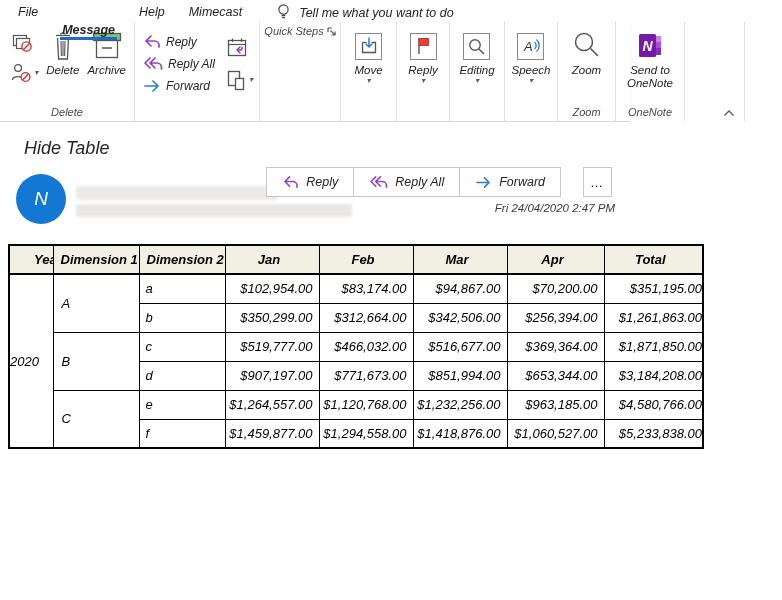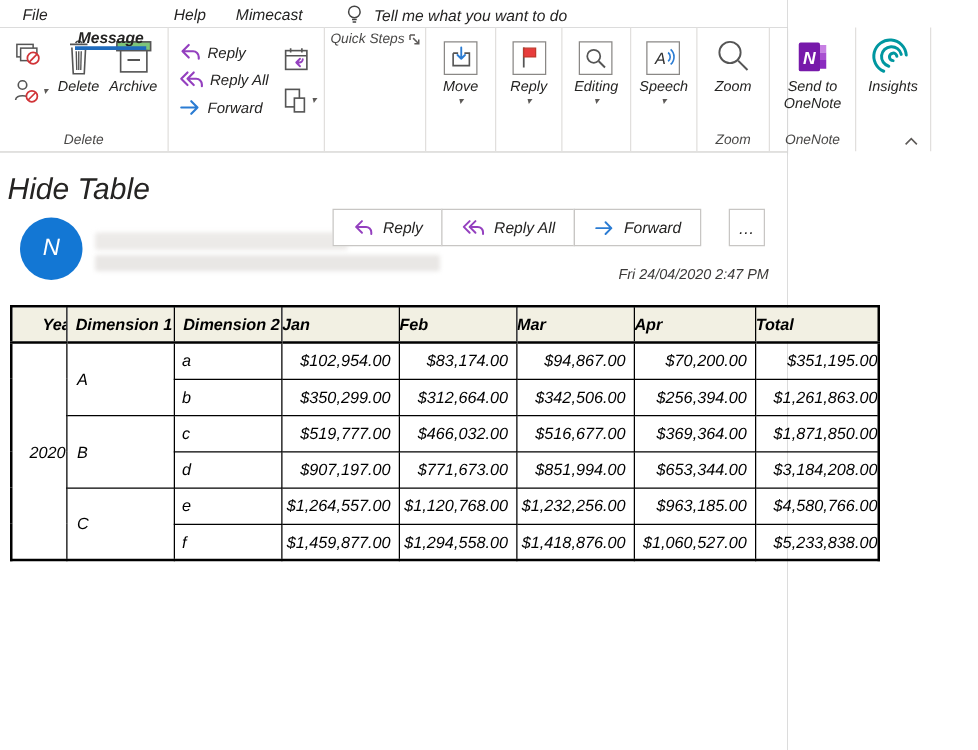--- a/index.html
+++ b/index.html
@@ -27,44 +27,44 @@
   .smallcol { display:flex; flex-direction:column; justify-content:flex-start; gap:8px; padding:6px 4px 0 6px; }
   .smallrowcol { display:flex; flex-direction:column; gap:3px; padding:6px 2px 0 8px; }
   .smallrow { display:flex; align-items:center; gap:5px; height:19px; font-size:12px; color:#252423; cursor:default; }
   .respond-extra { display:flex; flex-direction:column; gap:8px; padding:10px 0 0 8px; }
   .iconbtn { display:flex; align-items:center; gap:2px; cursor:default; }
   .g-filler { flex:1 1 auto; border-right:none; position:relative; }
   .collapse { position:absolute; right:10px; bottom:4px; cursor:default; }
 
   
   .content { position:relative; height:478px; background:#fff; }
-  .subject { position:absolute; left:6px; top:16px; font-size:24px; color:#252423;text-align:center; }
+  .subject { position:absolute; left:24px; top:16px; font-size:18px; color:#252423;text-align:center; }
   .avatar { position:absolute; left:16px; top:52px; width:50px; height:50px; border-radius:50%;
             background:#1377d4; color:#fff; display:flex; align-items:center; justify-content:center;
             font-size:19px; }
   .redact { position:absolute; background:#eceae8; border-radius:2px; filter:blur(1.6px); }
   .redact1 { left:76px; top:64px; width:202px; height:14px; }
   .redact2 { left:76px; top:82px; width:276px; height:13px; background:#e9e7e5; }
   .hdr-actions { position:absolute; top:45px; right:69px; display:flex; }
   .hbtn { display:flex; align-items:center; gap:7px; height:30px; padding:0 15px; border:1px solid #c8c6c4;
           background:#fff; font-size:12.5px; color:#252423; margin-left:-1px; cursor:default; }
   .hbtn-more { position:absolute; top:45px; right:18px; width:29px; height:30px; border:1px solid #c8c6c4;
                background:#fff; display:flex; align-items:center; justify-content:center;
                font-size:13px; letter-spacing:1px; cursor:default; }
-  .msg-date { position:absolute; top:92px; right:15px; font-size:11.5px; color:#3c3a39; }
+  .msg-date { position:absolute; top:80px; right:15px; font-size:11.5px; color:#3c3a39; }
 
   
   table.data { position:absolute; left:8px; top:122px; border-collapse:collapse; table-layout:fixed;
                width:694px; border:2px solid #000; font-size:13px; color:#000; }
   table.data th, table.data td { border:1px solid #000; height:29px; vertical-align:middle; overflow:hidden; white-space:nowrap; }
   table.data thead th { background:#f2f0e3; border-bottom:2px solid #000; font-weight:bold; }
   th.h-year { text-align:left;padding-left:24px; }
   th.h-dim { text-align:left; padding-left:7px; }
-  th.h-num { text-align:left; padding-right:6px; }
-  td.c-year { text-align:right; }
+  th.h-num { text-align:center; padding-right:6px; }
+  td.c-year { text-align:left; }
   td.c-dim1 { text-align:left; padding-left:8px; }
   td.c-dim2 { text-align:left; padding-left:6px; }
   td.c-money { text-align:right; padding-right:6px;margin-top:41px; }
   td.c-total { text-align:right; padding-left:5px; }
 
   svg { display:block; }
 </style>
 </head>
 <body>
 
@@ -293,32 +293,20 @@
                 <text x="12.5" y="20" text-anchor="middle" font-family="Liberation Sans, sans-serif" font-size="14" font-weight="bold" fill="#fff">N</text>
               </svg>
           </div>
           <div class="lbl" style="width:52px">Send to OneNote</div>
         </div>
       </div>
       <div class="rlabel">OneNote</div>
     </div>
 
     <div class="rgroup" style="width:60px">
-      <div class="rcontent">
-        <div class="bigbtn">
-          <div class="ic">
-            <svg width="34" height="34" viewBox="0 0 34 34">
-                <path d="M10 28 A13 13 0 1 1 28 15" fill="none" stroke="#0097a0" stroke-width="2.4" stroke-linecap="round"></path>
-                <path d="M14 24 A8 8 0 1 1 24 14.5" fill="none" stroke="#0097a0" stroke-width="2.4" stroke-linecap="round"></path>
-                <path d="M17.5 19.5 A3 3 0 1 1 20.5 16" fill="none" stroke="#0097a0" stroke-width="2.4" stroke-linecap="round"></path>
-              </svg>
-          </div>
-          <div class="lbl">Insights</div>
-        </div>
-      </div>
       <div class="rlabel"></div>
     </div>
 
     <div class="rgroup g-filler">
       <span class="collapse">
         <svg width="12" height="8" viewBox="0 0 12 8">
             <path d="M1.5 6.5 L6 2 l4.5 4.5" fill="none" stroke="#5d5a58" stroke-width="1.3"></path>
           </svg>
       </span>
     </div>

